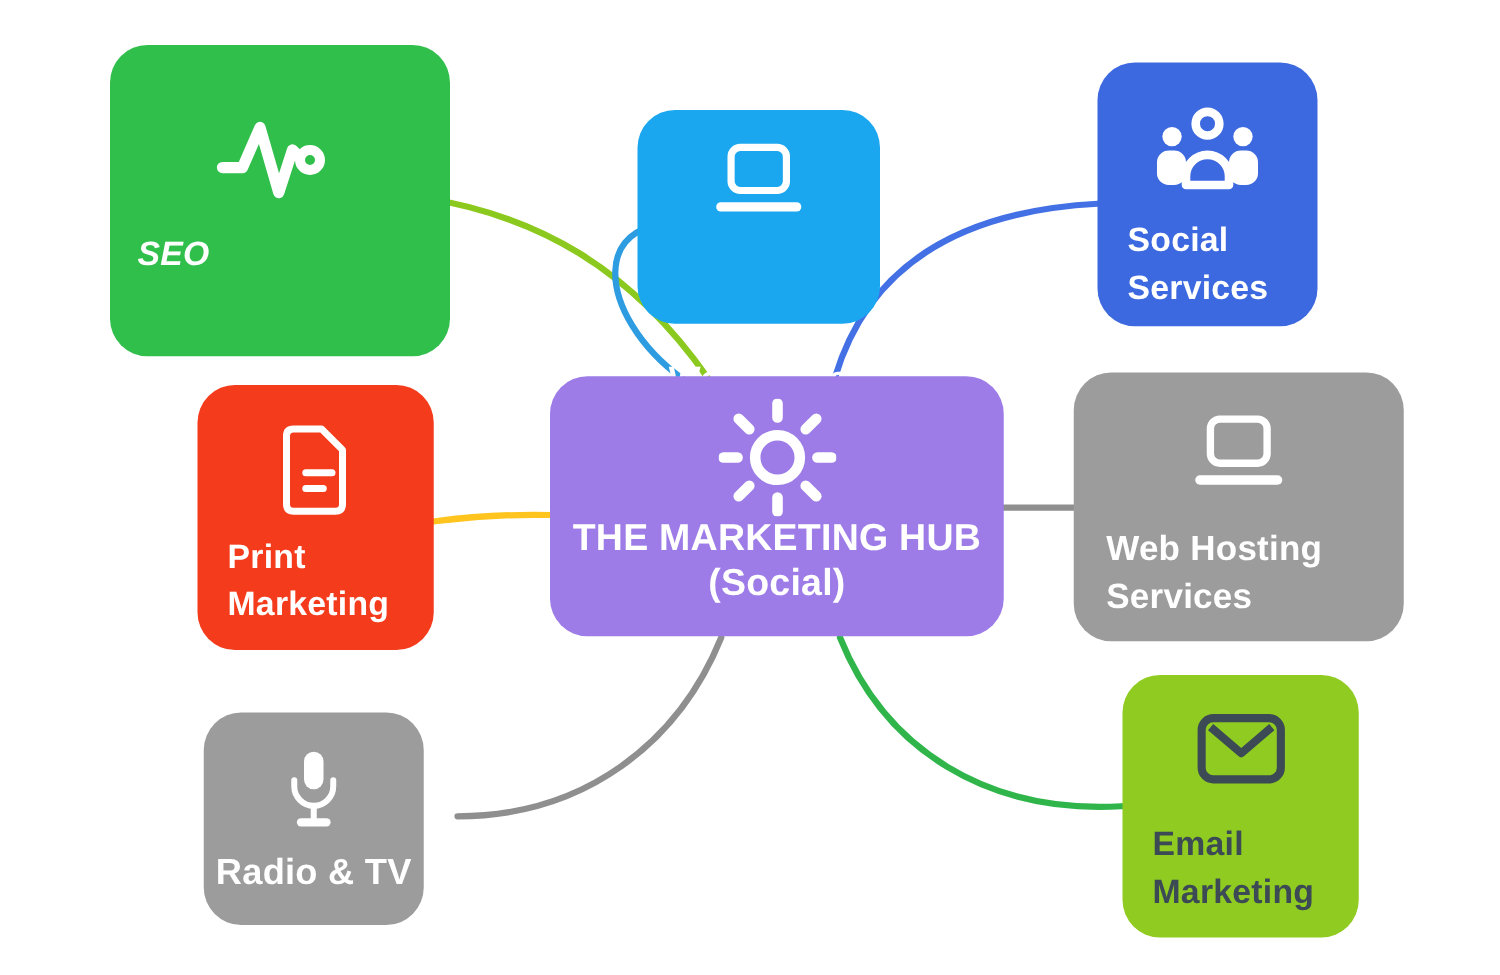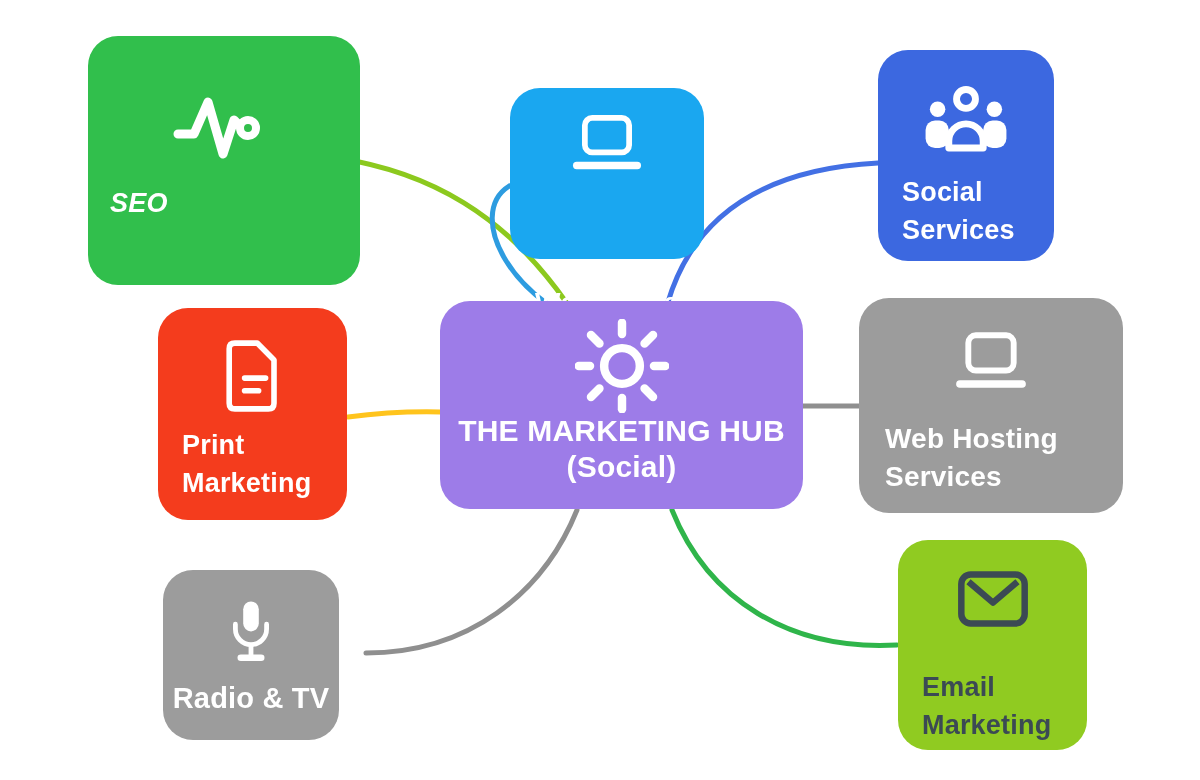--- a/index.html
+++ b/index.html
@@ -40,21 +40,21 @@
   .node-webhosting{left:859px;top:298px;width:264px;height:215px;}
   .node-webhosting .icon{top:32px;width:84px;height:66px;}
   .node-webhosting .label{left:26px;top:122px;font-size:28px;line-height:38px;}
 
   .node-radio{left:163px;top:570px;width:176px;height:170px;}
   .node-radio .icon{top:20px;width:60px;height:84px;}
   .node-radio .label{left:0;right:0;top:112px;font-size:29px;text-align:center;}
 
   .node-email{left:898px;top:540px;width:189px;height:210px;}
   .node-email .icon{top:30px;width:72px;height:58px;}
-  .node-email .label{left:24px;top:128px;font-size:27px;line-height:38px;}
+  .node-email .label{left:24px;top:116px;font-size:27px;line-height:38px;}
 </style>
 </head>
 <body>
 
 <div class="stage">
 
   <svg class="connectors" viewBox="0 0 1200 780" fill="none">
     <path d="M 337 158 C 430 172 505 215 566 302" stroke-width="5" stroke-linecap="round" stroke="#8cc91e"></path>
     <path d="M 560 180 C 468 166 476 252 546 303" stroke-width="5" stroke-linecap="round" stroke="#2d9ce0"></path>
     <path d="M 668 302 C 690 228 748 170 878 163" stroke-width="5" stroke-linecap="round" stroke="#4370e4"></path>

